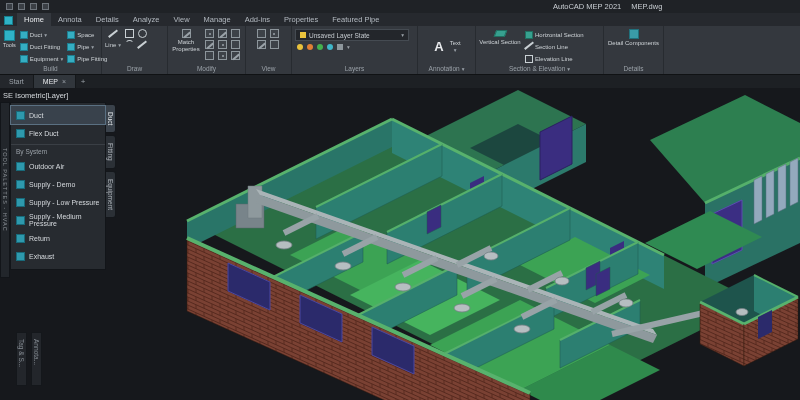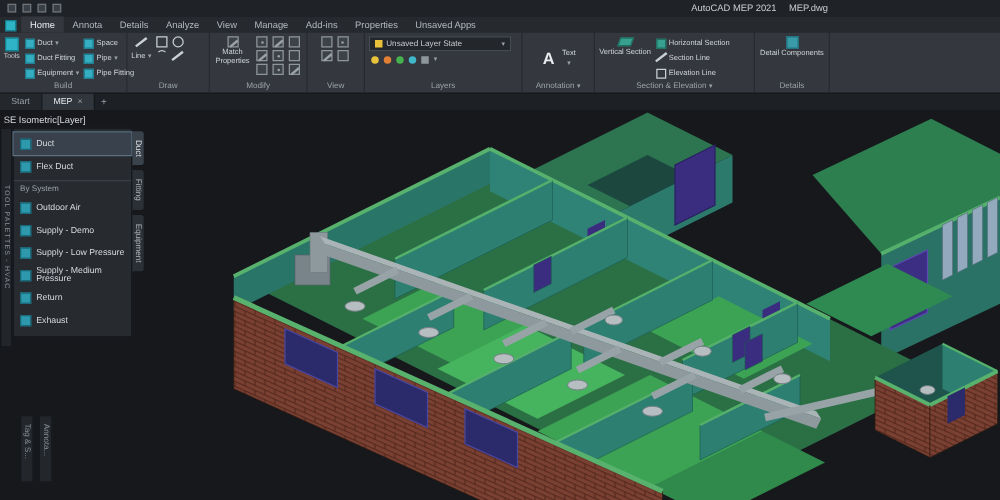--- a/index.html
+++ b/index.html
@@ -105,21 +105,21 @@
   <div class="rtabs">
     <span class="app-ic"></span>
     <span class="rtab active">Home</span>
     <span class="rtab">Annota</span>
     <span class="rtab">Details</span>
     <span class="rtab">Analyze</span>
     <span class="rtab">View</span>
     <span class="rtab">Manage</span>
     <span class="rtab">Add-ins</span>
     <span class="rtab">Properties</span>
-    <span class="rtab">Unsaved Apps</span>
+    <span class="rtab">Featured Pipe</span>
   </div>
 
   <div class="ribbon">
 
     <div class="panel" style="width:102px">
       <div class="p-body">
         <div class="tools">
           <span class="tools-ic"></span>
           <span class="tools-lbl">Tools</span>
         </div>

